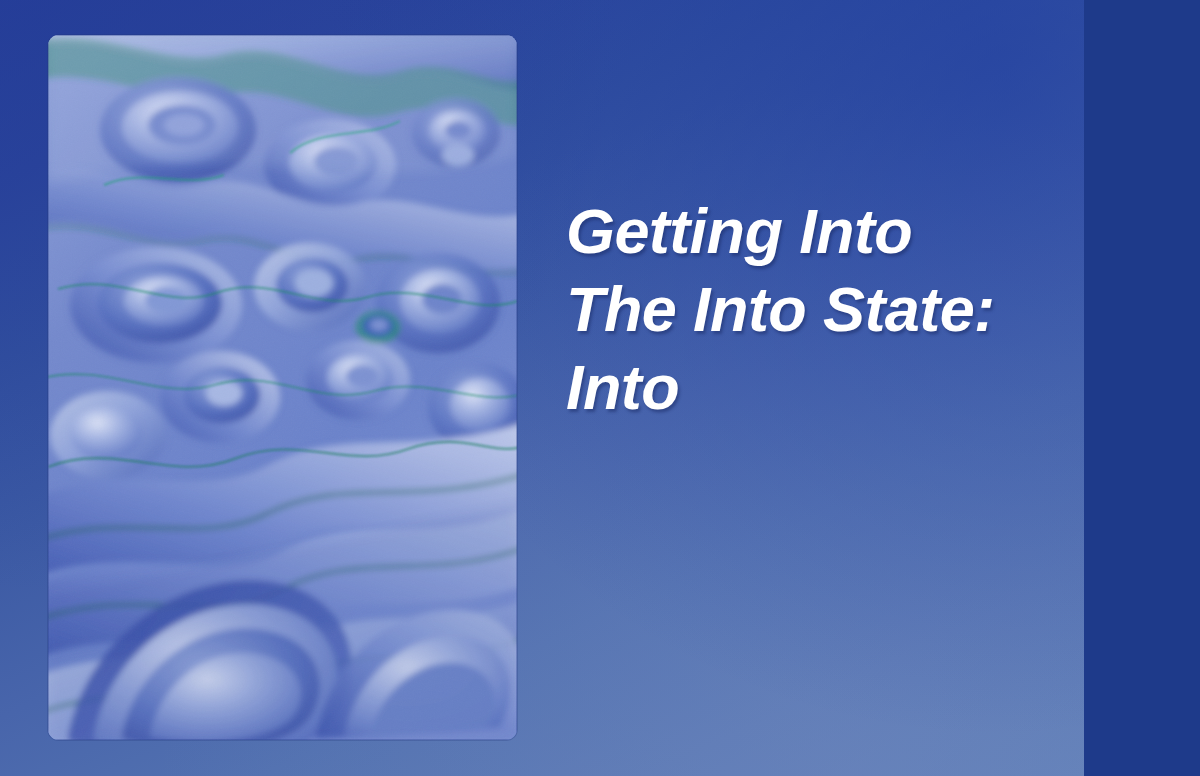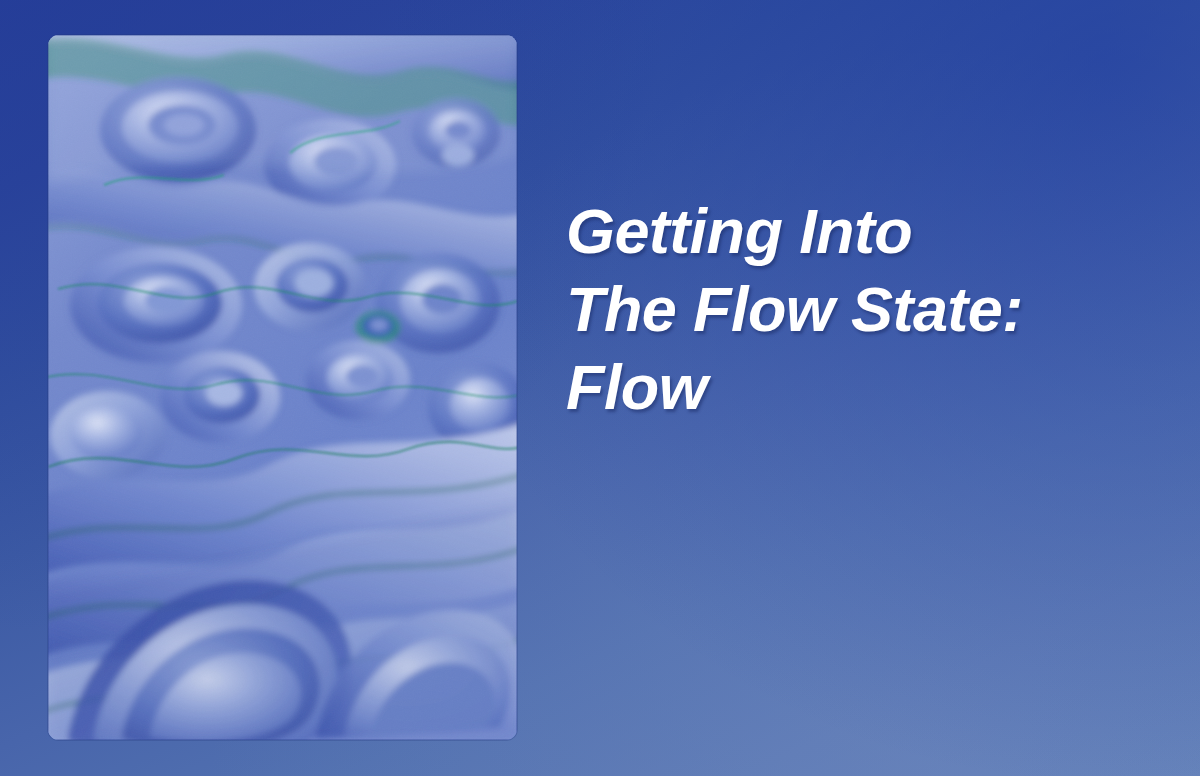--- a/index.html
+++ b/index.html
@@ -2,24 +2,25 @@
 <html><head>
 <meta charset="utf-8">
 <style>
   html, body {
     margin: 0;
     padding: 0;
     background: #1e3a8a;
   }
   #canvas {
     position: relative;
-    width: 1200px;
+    width: 1056px;
     height: 776px;
     overflow: hidden;
     font-family: "Liberation Sans", sans-serif;
+    padding-left: 28px;
   }
   #bg-gradient {
     position: absolute;
     inset: 0;
     background:
       linear-gradient(155deg,
         #27409a 0%,
         #2b459c 14%,
         #32509f 28%,
         #3c5aa4 42%,
@@ -224,17 +225,17 @@
         <path d="M0,560 L469,470 L469,705 L0,705 Z" fill="#32459c" opacity="0.25"></path>
       </g>
 
       <rect x="0" y="0" width="469" height="705" filter="url(#grain)" opacity="0.5"></rect>
       <rect x="0" y="0" width="469" height="705" fill="none" stroke="rgba(40,62,140,0.35)" stroke-width="2"></rect>
     </svg>
   </div>
 
   <div id="title-block">
     <span class="title-line">Getting Into</span>
-    <span class="title-line">The Flow State:</span>
-    <span class="title-line">Flow</span>
+    <span class="title-line">The Into State:</span>
+    <span class="title-line">Into</span>
   </div>
 
 </div>
 
 </body></html>

